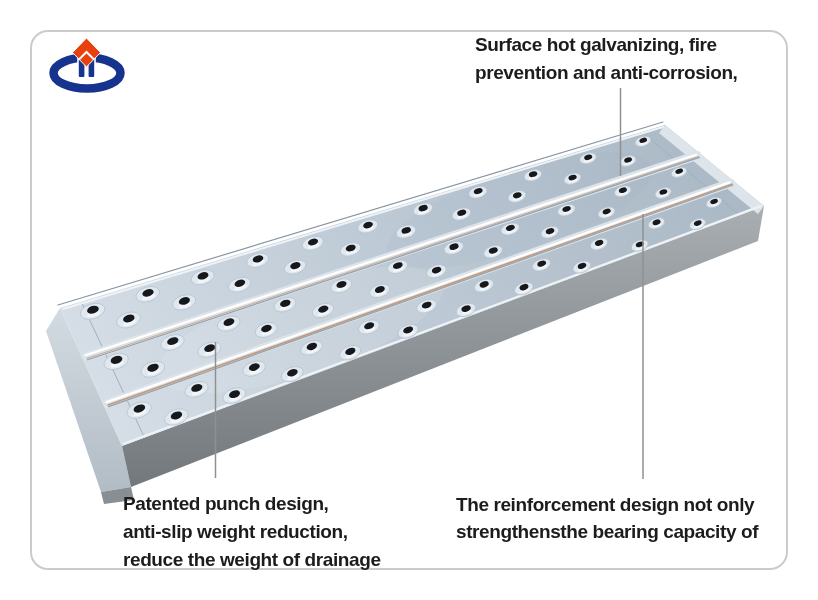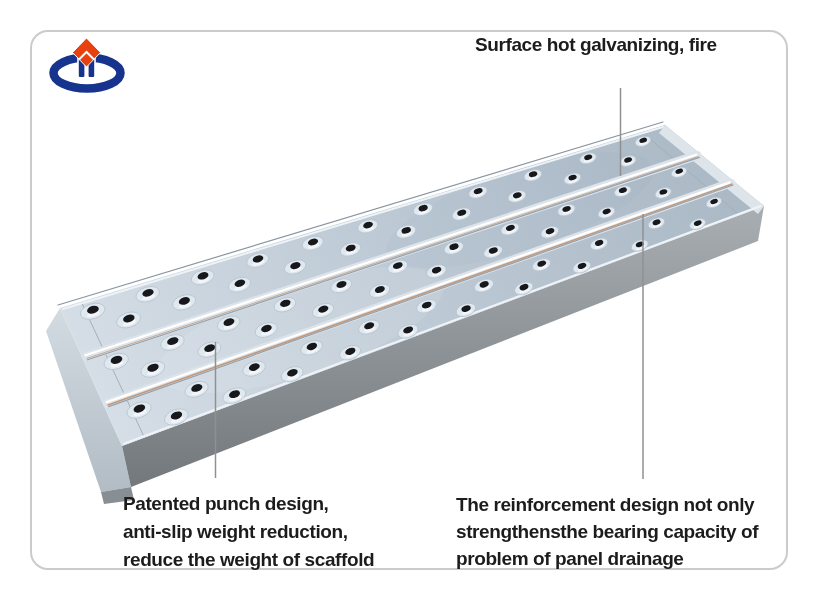--- a/index.html
+++ b/index.html
@@ -393,27 +393,27 @@
       </g>
     <g id="leaders">
         <line x1="620.5" y1="88" x2="620.5" y2="176" stroke="#909090" stroke-width="1.5"></line>
         <line x1="215.5" y1="342" x2="215.5" y2="478" stroke="#909090" stroke-width="1.5"></line>
         <line x1="643" y1="214" x2="643" y2="479" stroke="#909090" stroke-width="1.5"></line>
       </g>
   </svg>
 
   <div class="ann ann-galvanizing">
     <div>Surface hot galvanizing, fire</div>
+    <div>prevention and anti-corrosion,</div>
   </div>
 
   <div class="ann ann-punch">
     <div>Patented punch design,</div>
     <div>anti-slip weight reduction,</div>
-    <div>reduce the weight of scaffold</div>
+    <div>reduce the weight of drainage</div>
   </div>
 
   <div class="ann ann-reinforcement">
     <div>The reinforcement design not only</div>
     <div>strengthensthe bearing capacity of</div>
-    <div>problem of panel drainage</div>
   </div>
 
 </div>
 
 </body></html>

